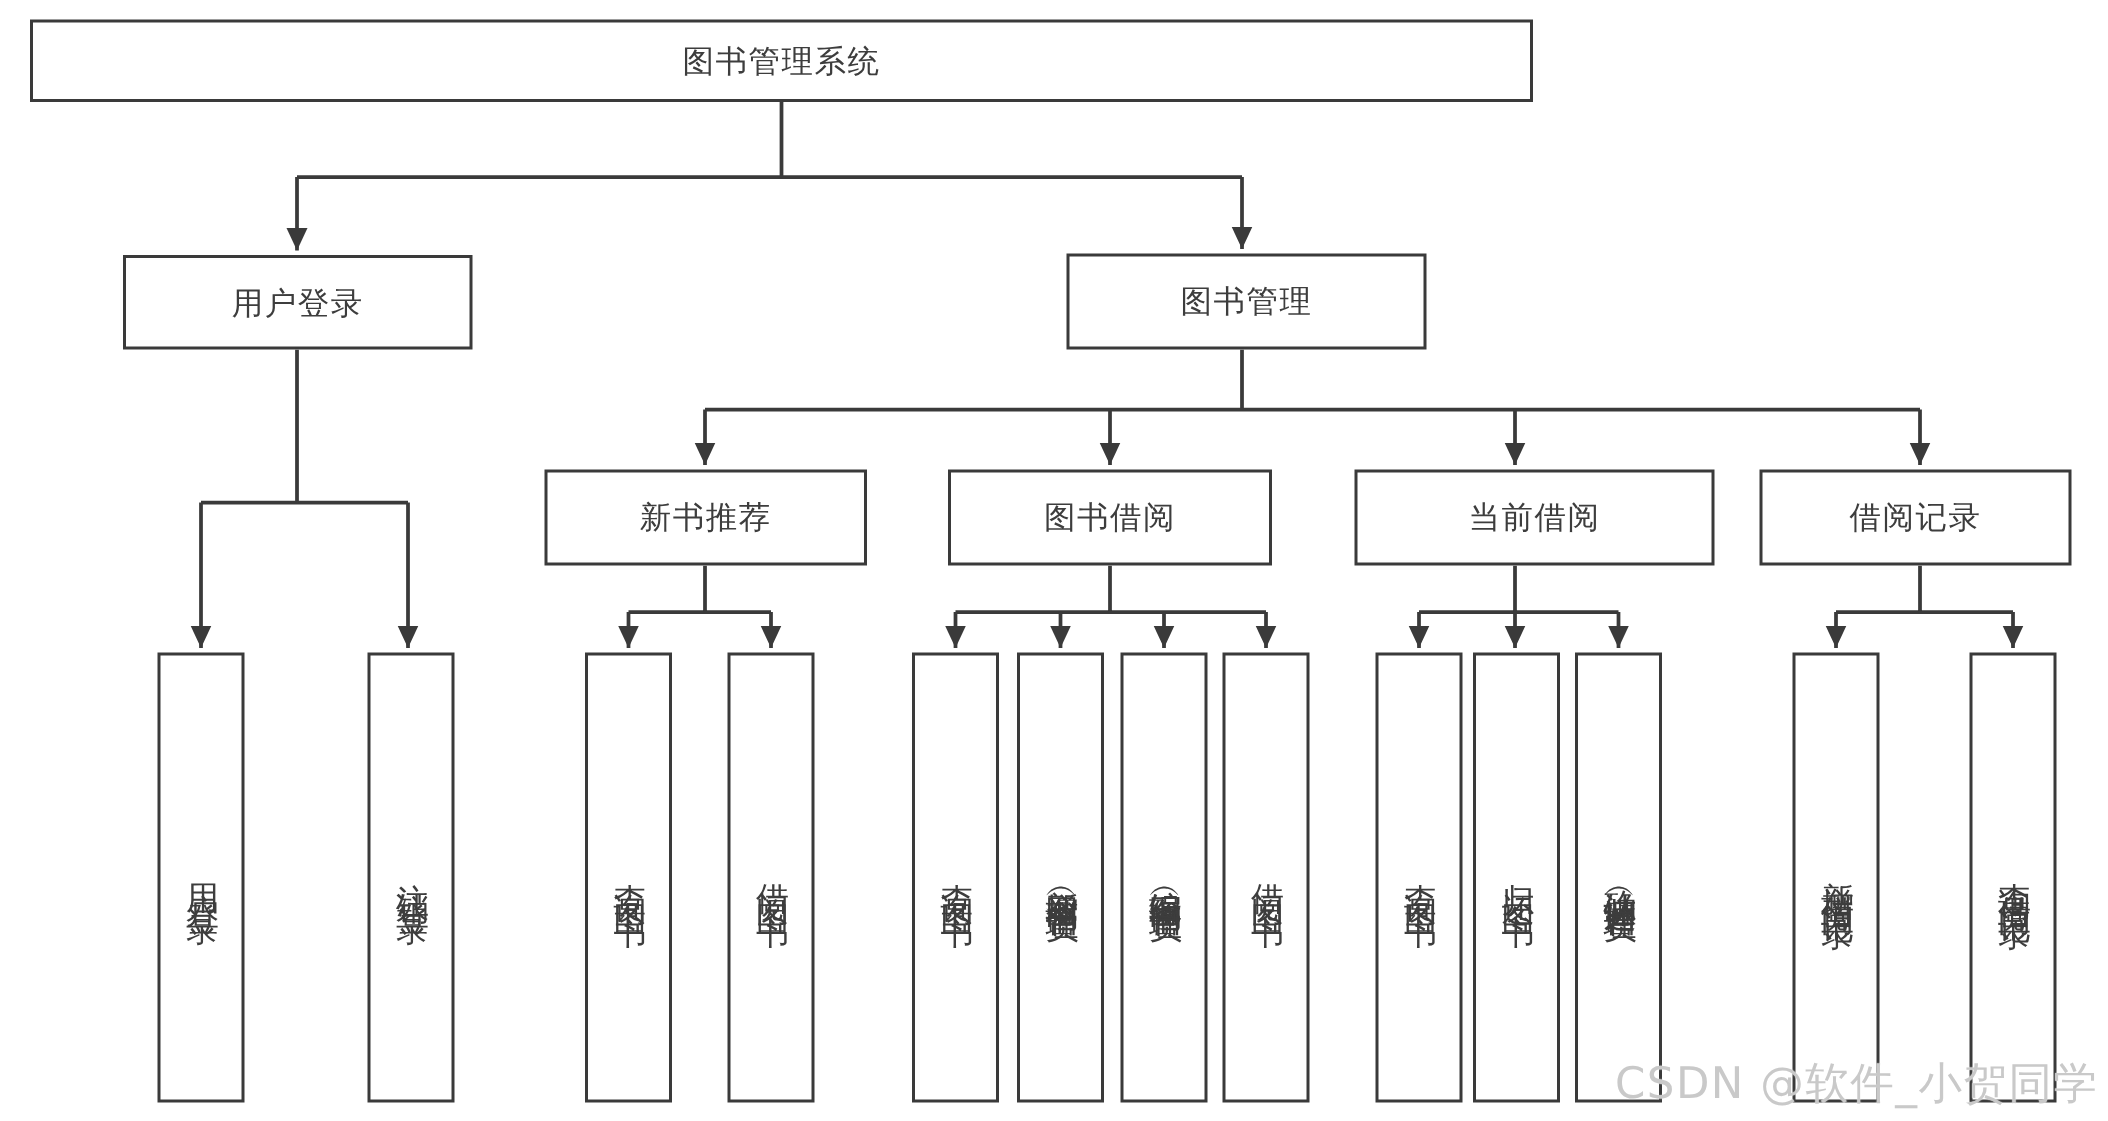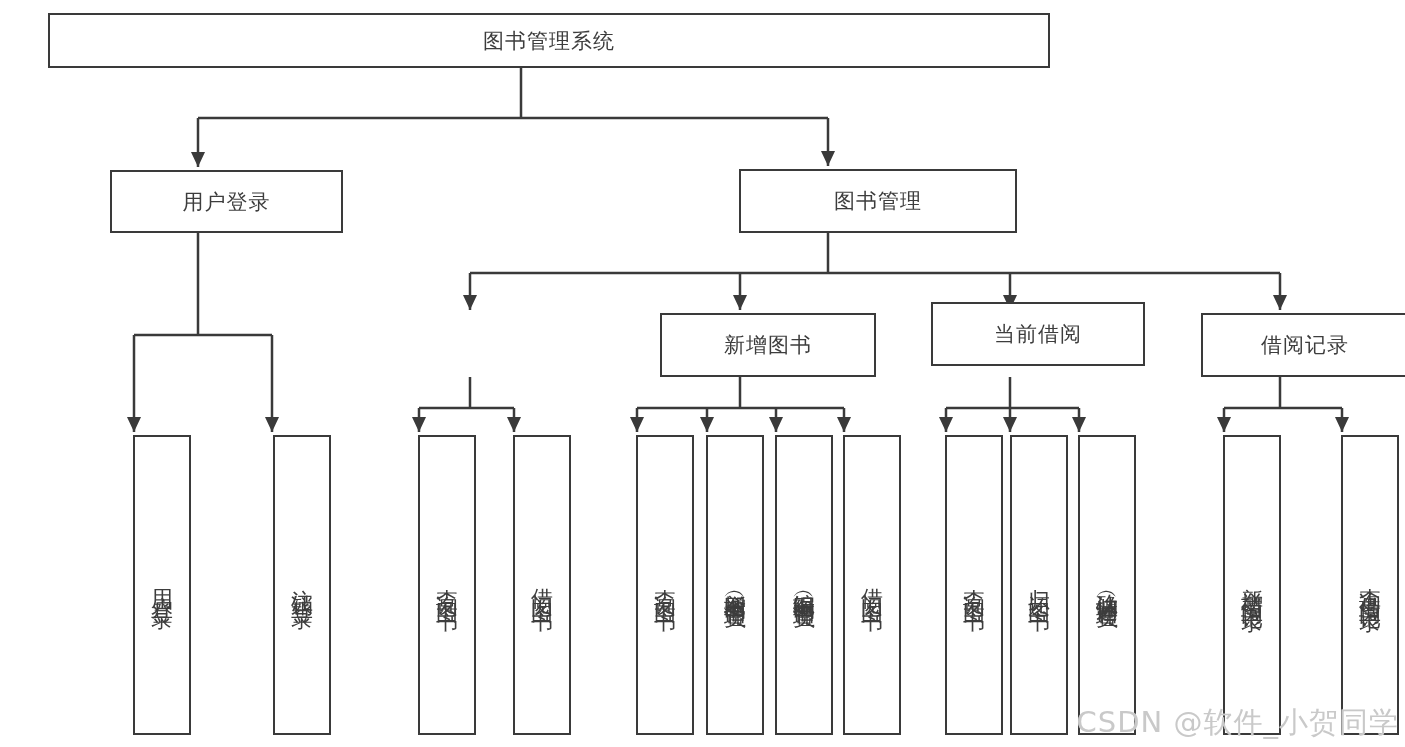--- a/index.html
+++ b/index.html
@@ -26,21 +26,21 @@
     writing-mode:vertical-rl;
     text-orientation:mixed;
     text-align:center;
     font-size:22px;
     letter-spacing:7px;
     line-height:53px;
     width:58px;height:300px;
     top:435px;
   }
   svg.wires{position:absolute;left:0;top:0;z-index:0;}
-  .box{z-index:1;margin-left:28px;}
+  .box{z-index:1;}
   .watermark{
     position:absolute;
     right:6px;bottom:4px;
     font-size:29px;
     color:#c9c9c9;
     letter-spacing:1px;
     z-index:3;
     text-shadow:0 0 1px rgba(255,255,255,.8);
   }
 </style>
@@ -83,24 +83,25 @@
       <path d="M1010,408 V432" marker-end="url(#arw)"></path>
       <path d="M1079,408 V432" marker-end="url(#arw)"></path>
       <path d="M1224,408 V432" marker-end="url(#arw)"></path>
       <path d="M1342,408 V432" marker-end="url(#arw)"></path>
     </g>
   </svg>
 
   <div class="box h" style="left:20px;top:13px;width:1002px;height:55px;">图书管理系统</div>
 
   <div class="box h" style="left:82px;top:170px;width:233px;height:63px;">用户登录</div>
-  <div class="box h" style="left:711px;top:169px;width:278px;height:64px;">图书管理</div>
+  <div class="box h" style="left:711px;top:169px;width:240px;height:64px;">图书管理</div>
 
-  <div class="box h" style="left:632px;top:313px;width:216px;height:64px;">新增图书</div>
-  <div class="box h" style="left:903px;top:302px;width:214px;height:64px;">当前借阅</div>
+  <div class="box h" style="left:363px;top:313px;width:215px;height:64px;">新书推荐</div>
+  <div class="box h" style="left:632px;top:313px;width:216px;height:64px;">图书借阅</div>
+  <div class="box h" style="left:903px;top:313px;width:240px;height:64px;">当前借阅</div>
   <div class="box h" style="left:1173px;top:313px;width:208px;height:64px;">借阅记录</div>
 
   <div class="box v" style="left:105px;">用户登录</div>
   <div class="box v" style="left:245px;">注销登录</div>
 
   <div class="box v" style="left:390px;">查询图书</div>
   <div class="box v" style="left:485px;">借阅图书</div>
 
   <div class="box v" style="left:608px;">查询图书</div>
   <div class="box v" style="left:678px;letter-spacing:2px;line-height:53px;">新增图书（管理员）</div>

